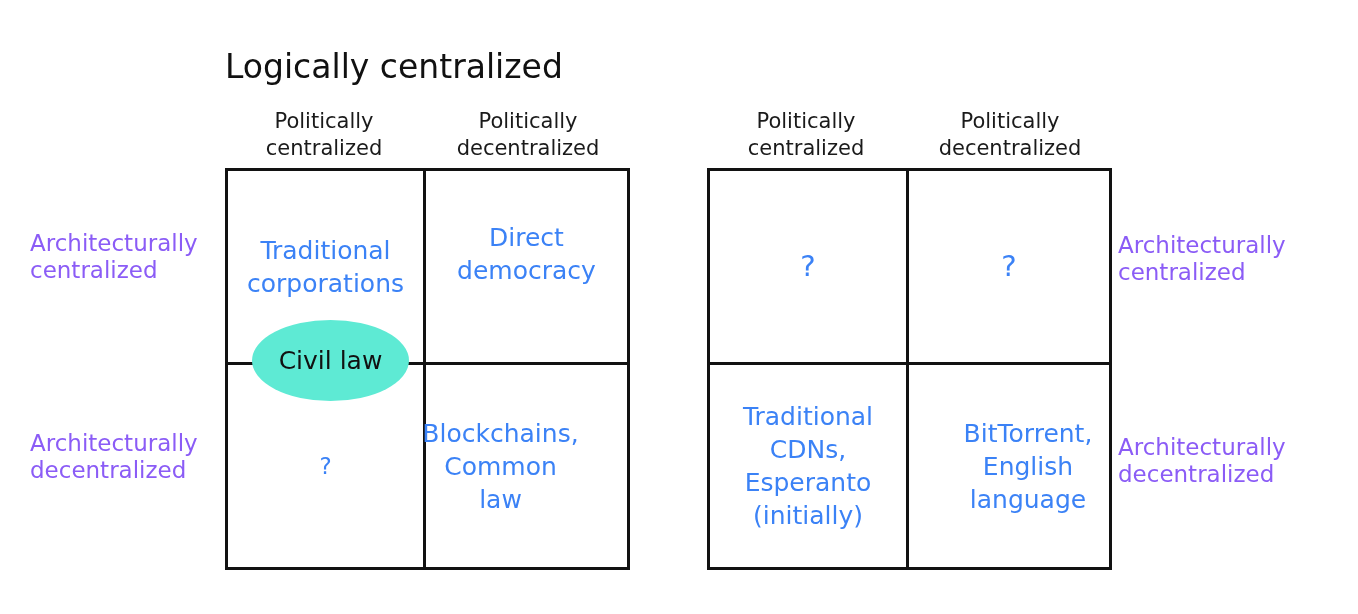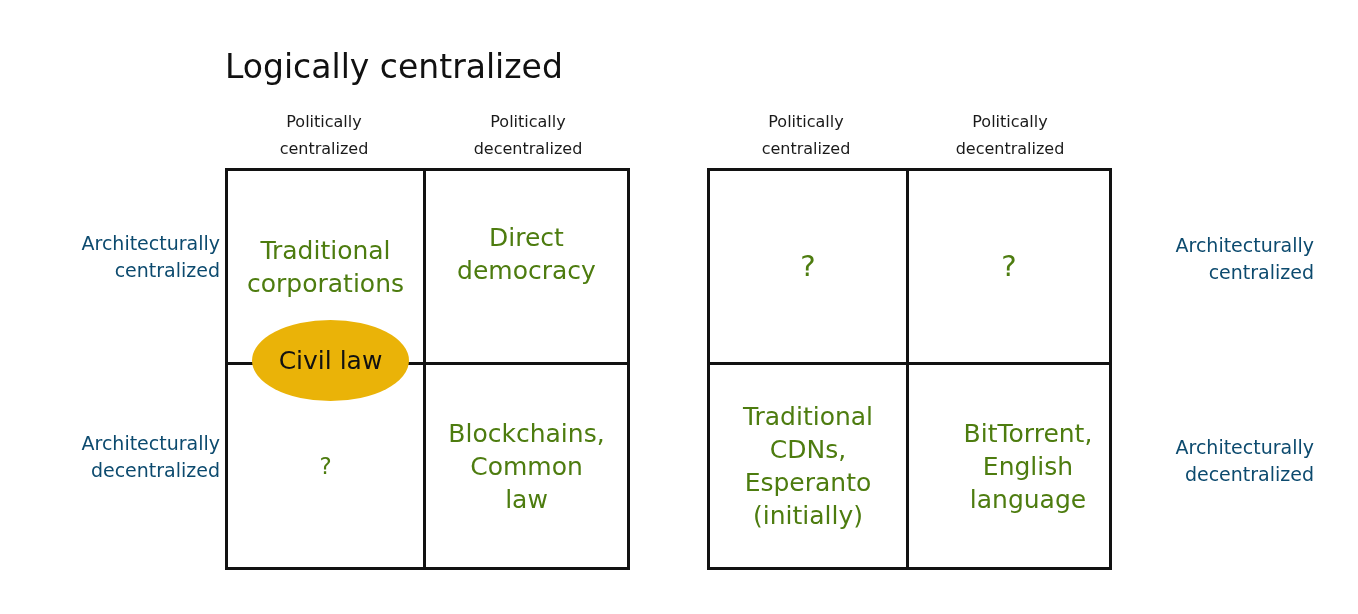--- a/index.html
+++ b/index.html
@@ -29,32 +29,32 @@
     font-weight: 400;
     line-height: 38px;
     color: #111111;
     white-space: nowrap;
   }
 
   
   .col-header {
     position: absolute;
     text-align: center;
-    font-size: 16px;
+    font-size: 21px;
     line-height: 27px;
     color: #1a1a1a;
   }
 
   
   .row-label {
     position: absolute;
-    text-align: right;
-    font-size: 19px;
+    text-align: left;
+    font-size: 23px;
     line-height: 27px;
-    color: #0c4a6e;
+    color: #8b5cf6;
   }
 
   
   .matrix {
     position: absolute;
     box-sizing: border-box;
     border: 3px solid #121212;
     background: #ffffff;
   }
   .vline {
@@ -75,33 +75,33 @@
   
   .cell {
     position: absolute;
     box-sizing: border-box;
     display: flex;
     align-items: center;
     justify-content: center;
     text-align: center;
     font-size: 25px;
     line-height: 33px;
-    color: #4d7c0f;
+    color: #3b82f6;
     padding: 4px 6px;
   }
   .cell.q-small { font-size: 23px; }
   .cell.q-large { font-size: 29px; }
 
   .cell-text { white-space: pre-line; display: block; }
 
   
   .ellipse {
     position: absolute;
     border-radius: 50%;
-    background: #eab308;
+    background: #5eead4;
     display: flex;
     align-items: center;
     justify-content: center;
     font-size: 25px;
     line-height: 30px;
     color: #111111;
     z-index: 5;
   }
 </style>
 </head>
@@ -130,21 +130,21 @@
     <span class="cell-text">Traditional
 corporations</span>
   </div>
   <div class="cell" style="left:426px; top:171px; width:201px; height:166px;">
     <span class="cell-text">Direct
 democracy</span>
   </div>
   <div class="cell q-small" style="left:228px; top:365px; width:195px; height:202px;">
     <span class="cell-text">?</span>
   </div>
-  <div class="cell" style="left:426px; top:365px; width:201px; height:202px;">
+  <div class="cell" style="left:400px; top:365px; width:201px; height:202px;">
     <span class="cell-text">Blockchains,
 Common
 law</span>
   </div>
 
   <div class="ellipse" style="left:252px; top:320px; width:157px; height:81px;">
     <span>Civil law</span>
   </div>
 
 

